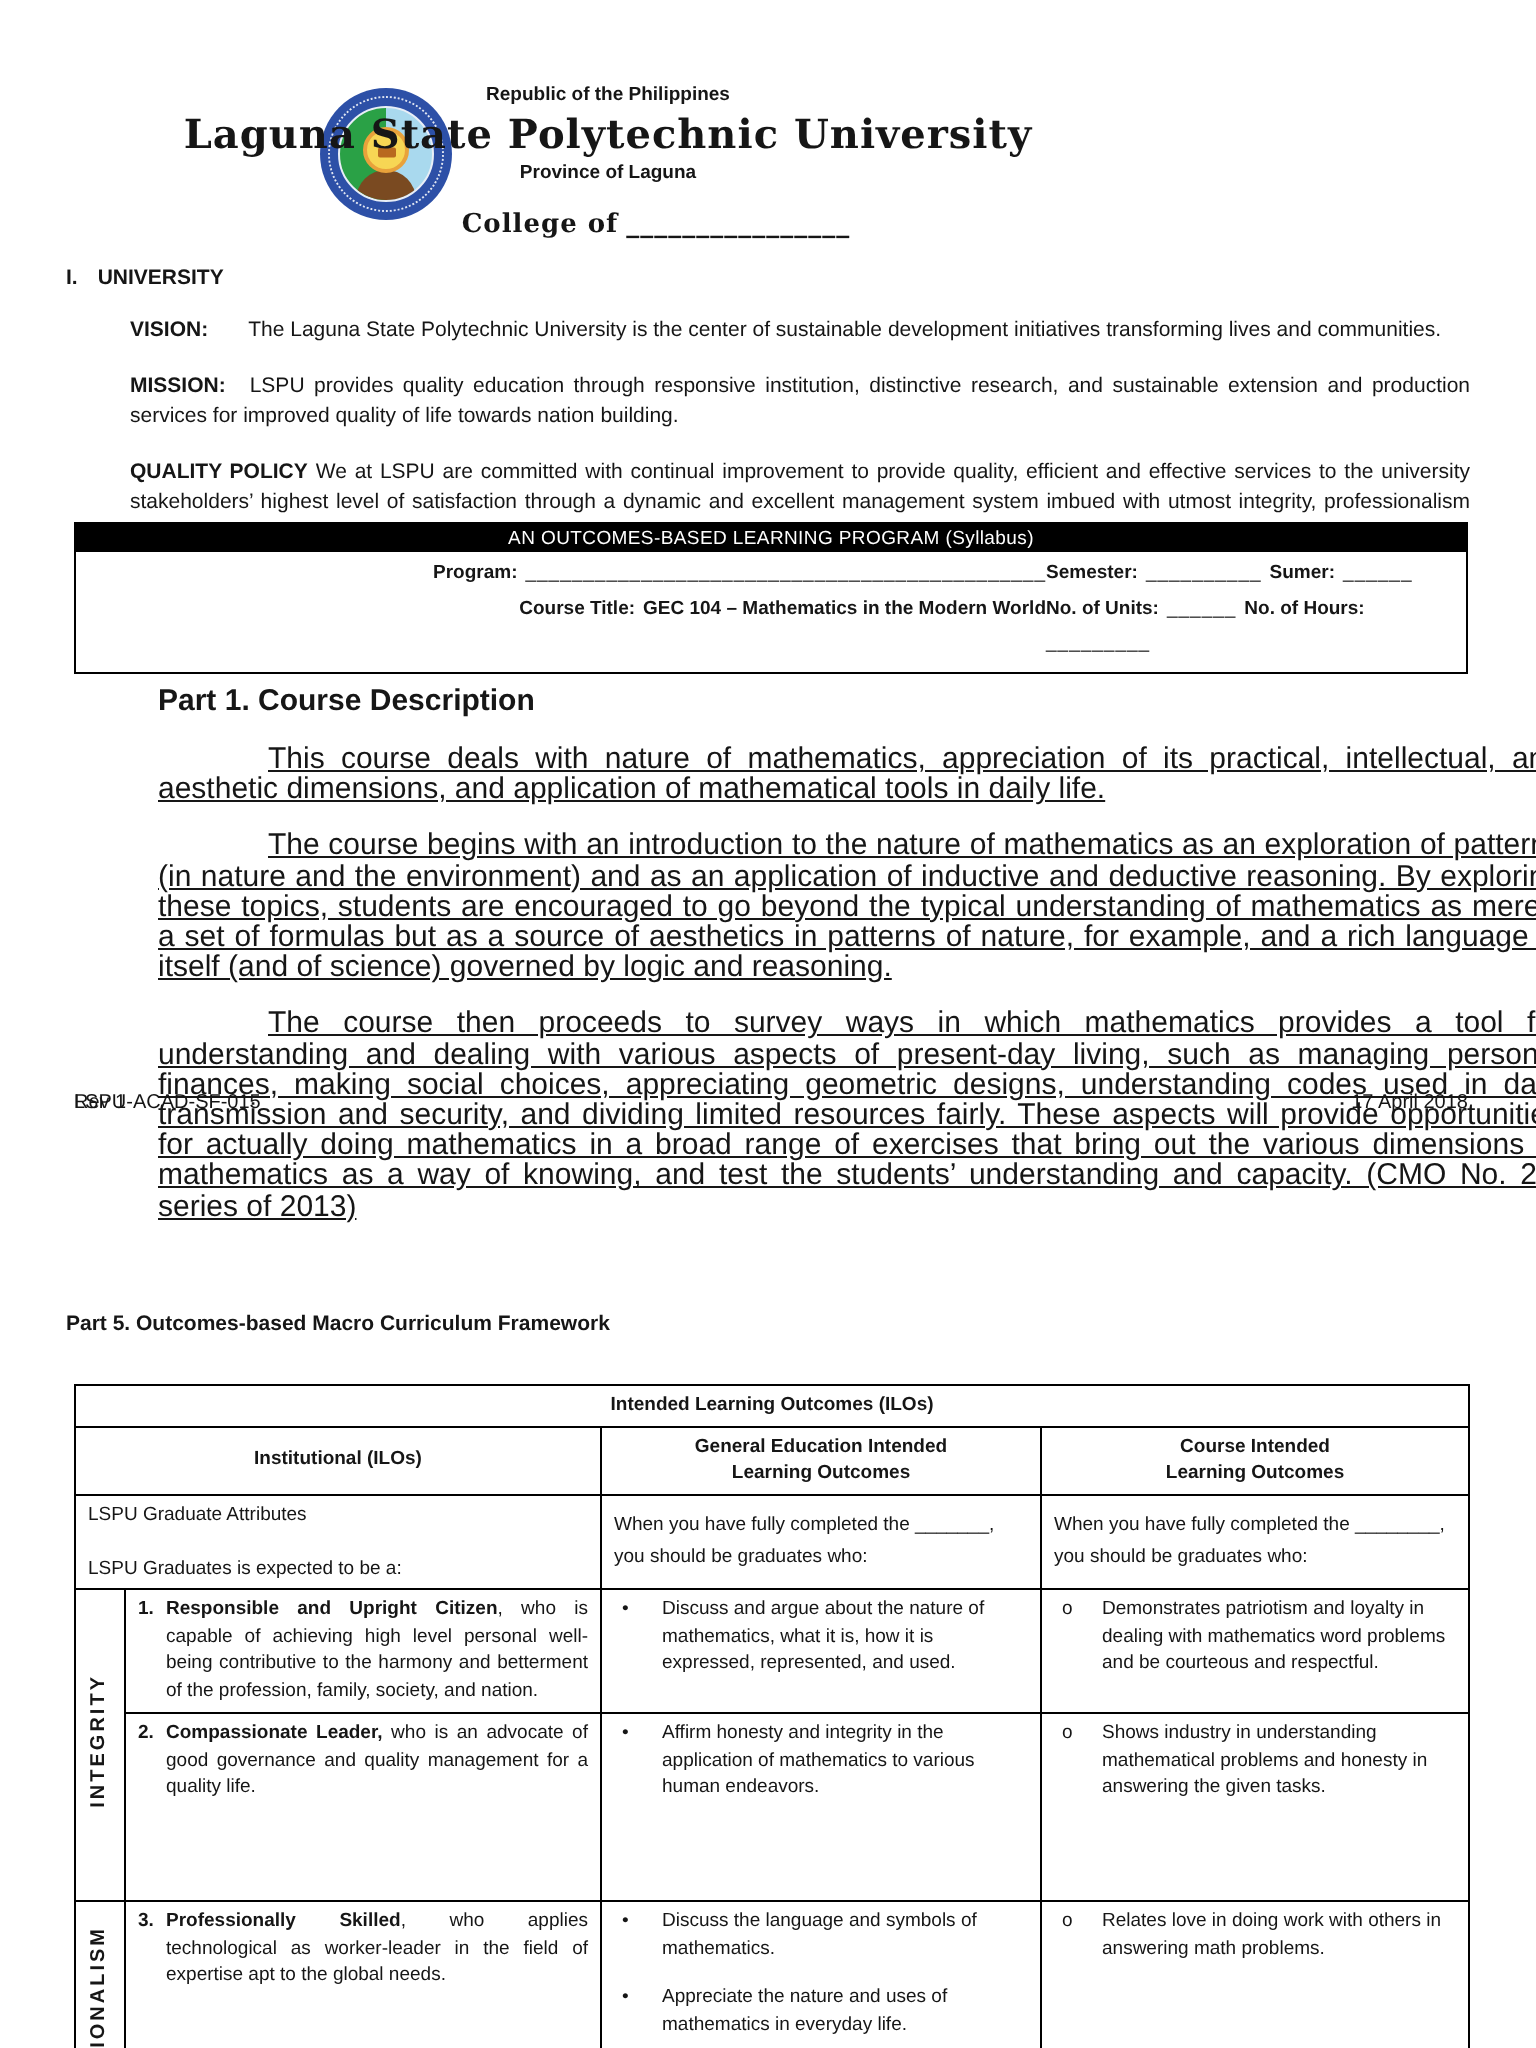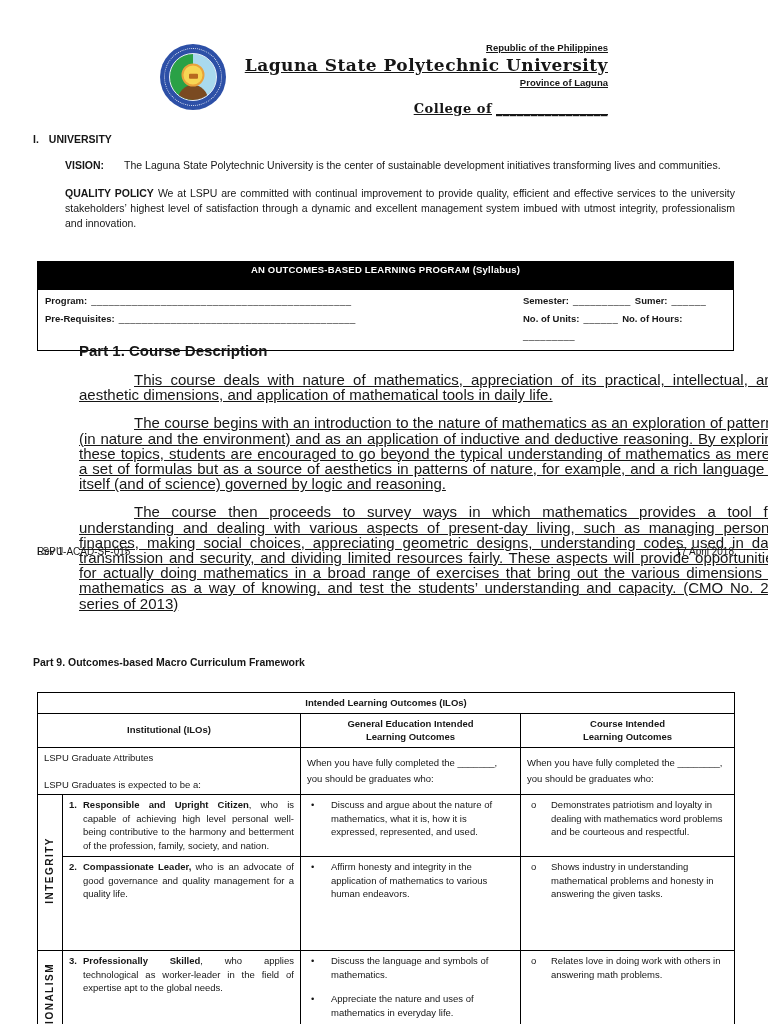--- a/index.html
+++ b/index.html
@@ -19,43 +19,43 @@
   .seal-inner{width:46px;height:46px;border-radius:50%;position:relative;overflow:hidden;
     background:linear-gradient(90deg,#2aa146 0 50%,#a9d9ee 50% 100%);
     border:1px solid #e8eef7;}
   .seal-arch{position:absolute;bottom:-2px;left:50%;transform:translateX(-50%);
     width:30px;height:17px;background:#7a4a21;border-radius:15px 15px 0 0;}
   .seal-core{position:absolute;top:46%;left:50%;transform:translate(-50%,-50%);
     width:19px;height:19px;border-radius:50%;background:#f7d654;border:2px solid #e9a23b;}
   .seal-book{position:absolute;top:50%;left:50%;transform:translate(-50%,-35%);
     width:9px;height:5px;background:#b8691f;border-radius:1px;}
 
-  .head-center{left:0;top:42px;width:608px;text-align:right;line-height:1.25;text-decoration:underline;}
+  .head-center{left:0;top:42px;width:608px;text-align:center;line-height:1.25;}
   .head-republic{font-size:9.5px;font-weight:600;}
-  .head-univ{font-family:"DejaVu Serif",serif;font-weight:bold;font-size:17px;
+  .head-univ{font-family:"DejaVu Serif",serif;font-weight:bold;font-size:20px;
     letter-spacing:.5px;margin-top:1px;}
   .head-prov{font-size:9.5px;font-weight:600;margin-top:1px;}
   .head-college{font-family:"DejaVu Serif",serif;font-weight:bold;font-size:13px;
     letter-spacing:.5px;margin-top:12px;margin-left:48px;}
 
   
   .sec{left:33px;top:133px;width:702px;font-size:10.5px;}
   .sec-head{display:flex;gap:10px;font-weight:bold;}
   .lblpara{margin-left:32px;margin-top:13px;line-height:15px;text-align:justify;}
   .inl-label{font-weight:bold;}
   .gap-tab{display:inline-block;width:20px;}
   .gap-sm{display:inline-block;width:4px;}
 
   
   .sbox{left:37px;top:261px;width:697px;border:1.5px solid #000;box-sizing:border-box;
     font-size:9.5px;}
-  .sbanner{background:#000;color:#fff;font-weight:bold;text-align:center;
-    padding:2px 0 15px;font-size:9.5px;letter-spacing:.2px;}
+  .sbanner{background:#000;color:#fff;font-weight:normal;text-align:center;
+    padding:2px 0 1px;font-size:9.5px;letter-spacing:.2px;}
   .sbody{display:flex;padding:2px 7px 5px;line-height:17.5px;}
-  .scol-l{flex:1;}
+  .scol-l{flex:1;text-align:right;}
   .scol-r{width:203px;}
   .sb-label{font-weight:600;}
   .blank{letter-spacing:.5px;}
   .sb-bold{font-weight:bold;}
 
   
   .part1{left:33px;top:342px;width:702px;font-size:15px;margin-left:46px;}
   .part-head{font-weight:bold;}
   .bodyp{margin-top:13px;line-height:15.2px;text-align:justify;text-indent:55px;text-decoration:underline;}
 
@@ -108,30 +108,33 @@
 
 <div class="abs sec">
   <div class="sec-head">
     <span>I.</span>
     <span>UNIVERSITY</span>
   </div>
   <div class="lblpara">
     <span class="inl-label">VISION:</span><span class="gap-tab"></span><span>The Laguna State Polytechnic University is the center of sustainable development initiatives transforming lives and communities.</span>
   </div>
   <div class="lblpara">
+    <span class="inl-label">MISSION:</span><span class="gap-tab" style="width:12px;"></span><span>LSPU provides quality education through responsive institution, distinctive research, and sustainable extension and production services for improved quality of life towards nation building.</span>
+  </div>
+  <div class="lblpara">
     <span class="inl-label">QUALITY POLICY</span><span class="gap-sm"></span><span>We at LSPU are committed with continual improvement to provide quality, efficient and effective services to the university stakeholders’ highest level of satisfaction through a dynamic and excellent management system imbued with utmost integrity, professionalism and innovation.</span>
   </div>
 </div>
 
 <div class="abs sbox">
   <div class="sbanner">AN OUTCOMES-BASED LEARNING PROGRAM (Syllabus)</div>
   <div class="sbody">
     <div class="scol-l">
       <div><span class="sb-label">Program:</span><span class="gap-sm"></span><span class="blank">_____________________________________________</span></div>
-      <div><span class="sb-label">Pre-Requisites:</span><span class="gap-sm"></span><span class="blank">_________________________________________</span></div>
+      <div><span class="sb-label">Course Title:</span><span class="gap-sm"></span><span class="sb-bold">GEC 104 – Mathematics in the Modern World</span></div>
     </div>
     <div class="scol-r">
       <div><span class="sb-label">Semester:</span><span class="gap-sm"></span><span class="blank">__________</span><span class="gap-sm"></span><span class="sb-label">Sumer:</span><span class="gap-sm"></span><span class="blank">______</span></div>
       <div><span class="sb-label">No. of Units:</span><span class="gap-sm"></span><span class="blank">______</span><span class="gap-sm"></span><span class="sb-label">No. of Hours:</span><span class="gap-sm"></span><span class="blank">_________</span></div>
     </div>
   </div>
 </div>
 
 <div class="abs part1">
   <div class="part-head">Part 1. Course Description</div>
@@ -139,21 +142,21 @@
   <div class="bodyp">The course begins with an introduction to the nature of mathematics as an exploration of patterns (in nature and the environment) and as an application of inductive and deductive reasoning. By exploring these topics, students are encouraged to go beyond the typical understanding of mathematics as merely a set of formulas but as a source of aesthetics in patterns of nature, for example, and a rich language in itself (and of science) governed by logic and reasoning.</div>
   <div class="bodyp">The course then proceeds to survey ways in which mathematics provides a tool for understanding and dealing with various aspects of present-day living, such as managing personal finances, making social choices, appreciating geometric designs, understanding codes used in data transmission and security, and dividing limited resources fairly. These aspects will provide opportunities for actually doing mathematics in a broad range of exercises that bring out the various dimensions of mathematics as a way of knowing, and test the students’ understanding and capacity. (CMO No. 20, series of 2013)</div>
 </div>
 
 <div class="abs pfooter">
   <span>LSPU-ACAD-SF-015</span>
   <span class="fc">Rev 1</span>
   <span>17 April 2018</span>
 </div>
 
-<div class="abs part2">Part 9. Outcomes-based Macro Curriculum Framework</div>
+<div class="abs part2">Part 5. Outcomes-based Macro Curriculum Framework</div>
 
 <table class="abs ilo">
   <colgroup>
       <col style="width:25px">
       <col style="width:238px">
       <col style="width:220px">
       <col style="width:214px">
     </colgroup>
   <tbody>
       <tr style="height:16px">

